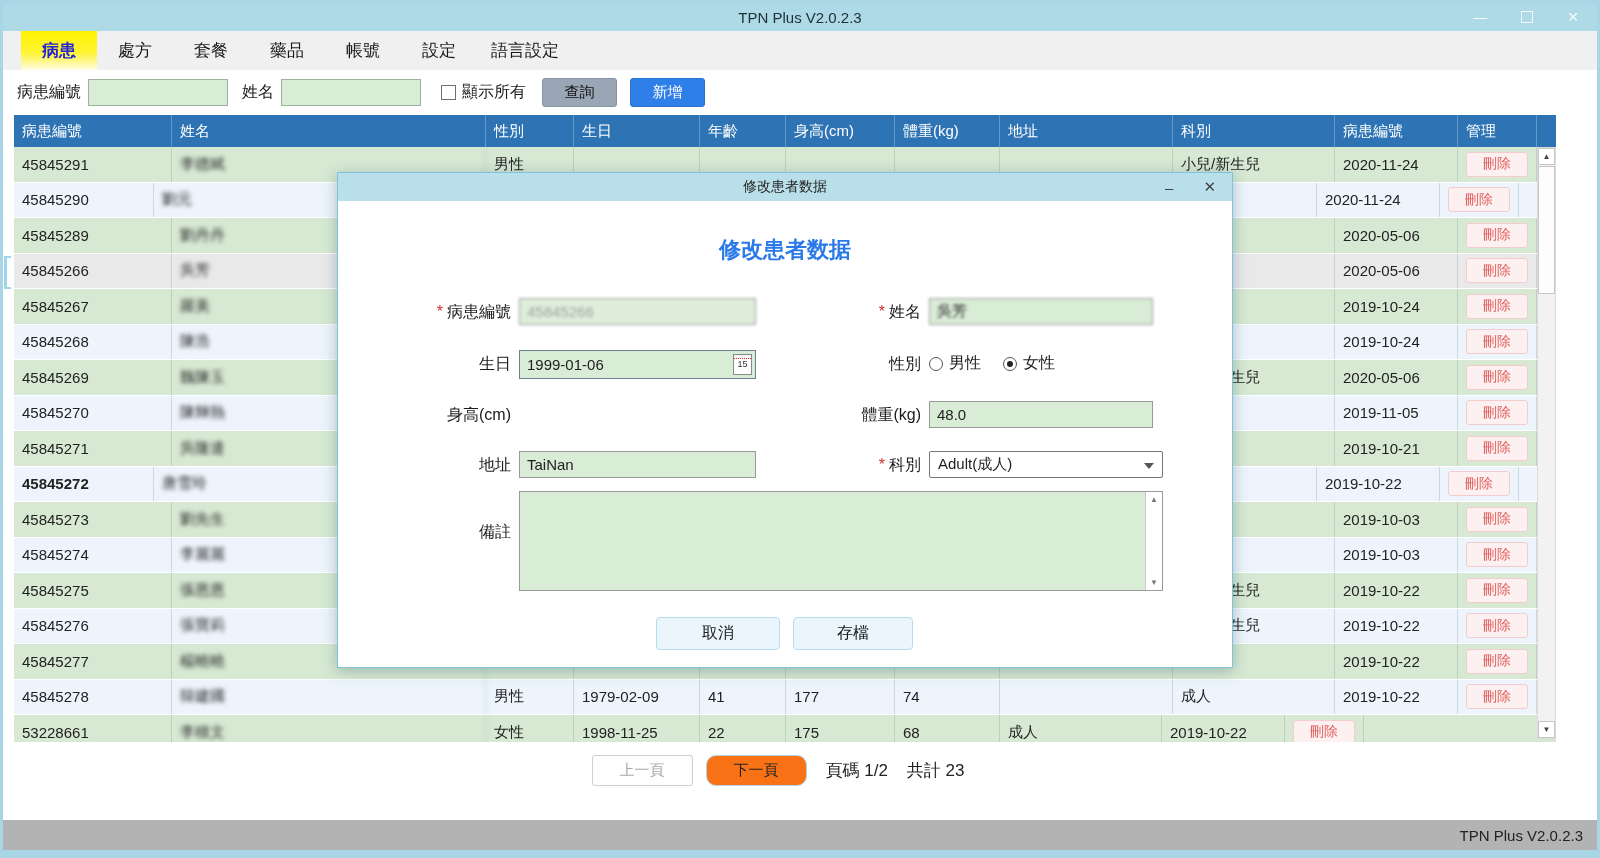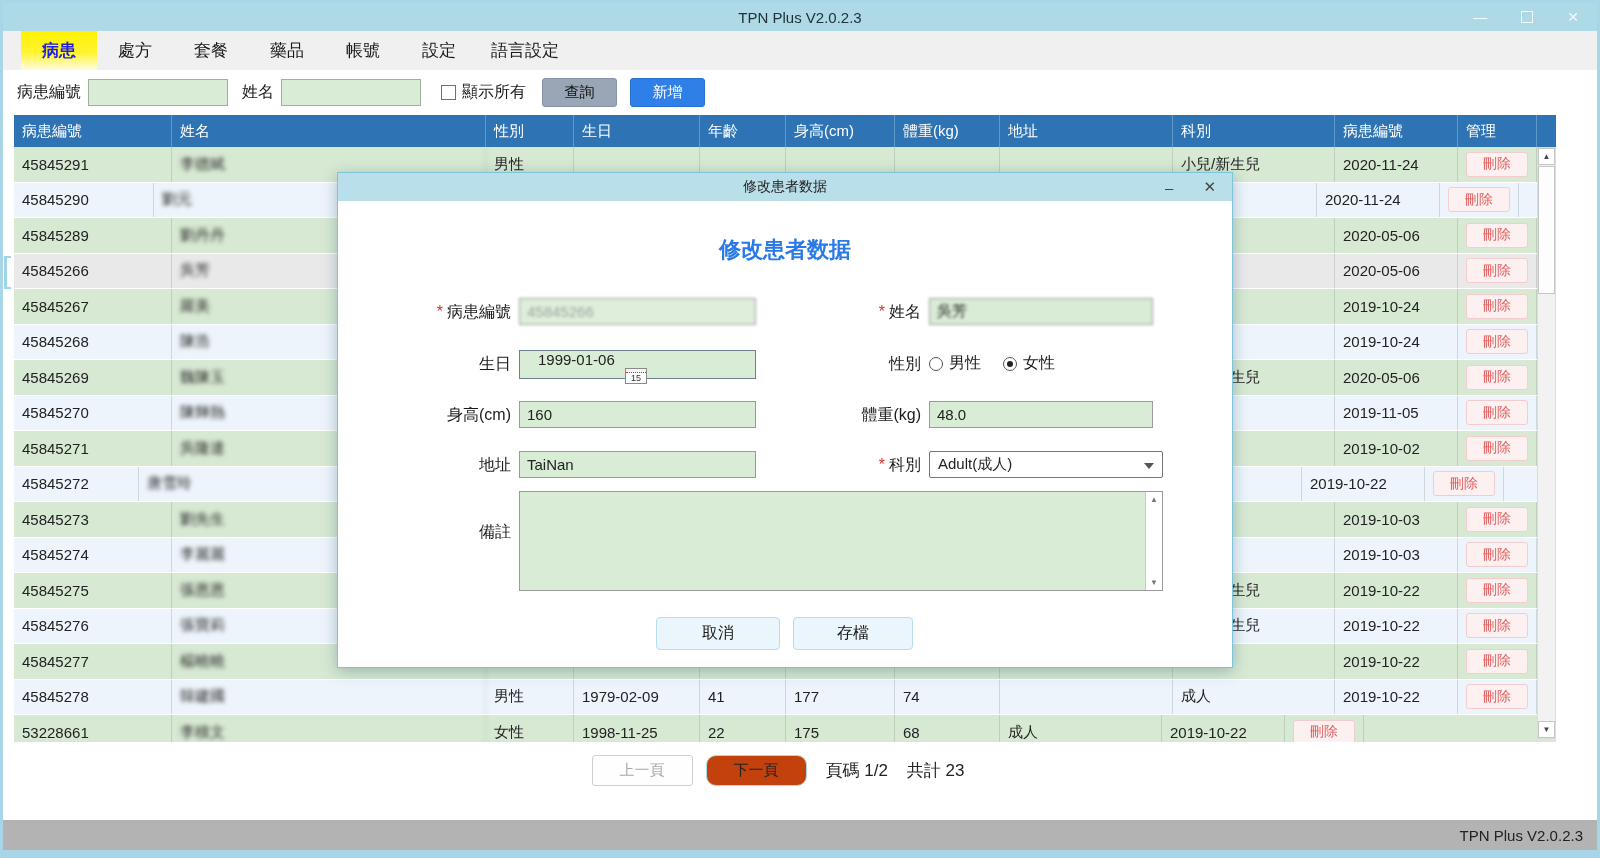--- a/index.html
+++ b/index.html
@@ -42,40 +42,40 @@
 
   
   .vscroll{position:absolute;left:1534px;top:144px;width:19px;height:592px;background:#f2f2f2;border:1px solid #dcdcdc;}
   .sb-btn{position:absolute;left:0;width:17px;height:17px;background:#ffffff;border:1px solid #c6c6c6;color:#444;font-size:8px;display:flex;align-items:center;justify-content:center;cursor:pointer;}
   .sb-up{top:0;} .sb-down{bottom:0;}
   .sb-thumb{position:absolute;left:0;top:18px;width:17px;height:128px;background:#fdfdfd;border:1px solid #c6c6c6;cursor:pointer;}
 
   
   .pager{position:absolute;left:0;right:0;top:752px;display:flex;justify-content:center;align-items:center;gap:13px;transform:translateX(-22px);font-size:17px;color:#222;}
   .btn-prev{width:101px;height:31px;background:#fefefe;border:1px solid #cfcfcf;border-radius:3px;color:#a8a8a8;font-size:15px;}
-  .btn-next{width:101px;height:31px;background:#c2410c;border:1px solid #aed8ea;border-radius:10px;color:#222;font-size:15px;cursor:pointer;}
+  .btn-next{width:101px;height:31px;background:#f97316;border:1px solid #aed8ea;border-radius:10px;color:#222;font-size:15px;cursor:pointer;}
   .pg-text{margin-left:6px;}
   .statusbar{position:absolute;left:0;right:0;top:817px;height:30px;background:#b3b3b3;display:flex;align-items:center;justify-content:flex-end;padding-right:14px;font-size:15px;color:#222;}
   .bottomstrip{position:absolute;left:0;right:0;top:847px;height:5px;background:#a9d6e6;}
 
   
   .modal{position:absolute;left:334px;top:169px;width:896px;height:496px;background:#ffffff;border:1px solid #7fc5da;box-shadow:0 3px 14px rgba(40,80,100,.35);z-index:10;}
   .m-titlebar{position:absolute;left:0;right:0;top:0;height:28px;background:#b9dfea;display:flex;align-items:center;justify-content:center;font-size:14px;color:#222;}
   .m-controls{position:absolute;right:16px;top:0;height:28px;display:flex;align-items:center;gap:30px;color:#444;font-size:15px;}
   .m-heading{position:absolute;left:0;right:0;top:62px;text-align:center;font-size:22px;font-weight:bold;color:#2979e8;}
   .f-label{position:absolute;width:173px;text-align:right;font-size:16px;color:#1a1a1a;line-height:27px;}
   .f-label.right{left:410px;width:173px;}
   .f-label.left{left:0;}
   .req{color:#d03030;margin-right:4px;}
   .f-input{position:absolute;height:27px;background:#d9ecd6;border:1px solid #9a9a9a;font-size:15px;color:#222;padding:0 7px;outline:none;}
   .li{left:181px;width:237px;} .ri{left:591px;width:224px;}
   .f-input:disabled, .f-input.disabled{background:#dfeeda;color:#9aa6a0;}
   .blurval{filter:blur(1.6px);}
   .r1{top:125px;} .r2{top:177px;} .r3{top:228px;} .r4{top:278px;}
-  .date-wrap{position:absolute;left:181px;top:177px;width:237px;height:29px;border:1px solid #6e7f90;background:#d9ecd6;display:flex;align-items:center;flex-direction:column;}
+  .date-wrap{position:absolute;left:181px;top:177px;width:237px;height:29px;border:1px solid #6e7f90;background:#d9ecd6;display:flex;align-items:center;}
   .date-wrap input{flex:1;height:100%;border:none;background:transparent;font-size:15px;padding:0 7px;outline:none;color:#222;}
   .cal-icon{width:22px;height:21px;margin-right:3px;background:#fff;border:1px solid #8a8a8a;font-size:9px;color:#333;display:flex;flex-direction:column;align-items:center;cursor:pointer;}
   .cal-top{width:100%;height:4px;border-bottom:1px dotted #c33;background:#f6f6f6;}
   .radio-group{position:absolute;left:591px;top:177px;height:27px;display:flex;align-items:center;gap:22px;font-size:16px;color:#1a1a1a;}
   .radio-item{display:flex;align-items:center;gap:6px;cursor:pointer;}
   .radio{width:14px;height:14px;border:1px solid #555;border-radius:50%;background:#fff;position:relative;}
   .radio.on::after{content:"";position:absolute;left:3px;top:3px;width:6px;height:6px;border-radius:50%;background:#222;}
   .select{position:absolute;left:591px;top:278px;width:234px;height:27px;background:#fff;border:1px solid #767676;border-radius:2px;font-size:15px;color:#222;display:flex;align-items:center;padding:0 8px;cursor:pointer;}
   .select .chev{position:absolute;right:8px;top:11px;width:0;height:0;border-left:5px solid transparent;border-right:5px solid transparent;border-top:6px solid #555;}
   .note-label{top:345px;}
@@ -259,27 +259,27 @@
         <div class="tr odd">
           <div class="td" style="width: 158px;">45845271</div>
           <div class="td blurred" style="width: 314px;">吳隆達</div>
           <div class="td" style="width: 88px;"></div>
           <div class="td" style="width: 126px;"></div>
           <div class="td" style="width: 86px;"></div>
           <div class="td" style="width: 109px;"></div>
           <div class="td" style="width: 105px;"></div>
           <div class="td" style="width: 173px;"></div>
           <div class="td" style="width: 162px;"></div>
-          <div class="td" style="width: 123px;">2019-10-02</div>
-          <div class="td act" style="width: 79px;">
-            <button class="del">刪除</button>
-          </div>
-        </div>
-        <div class="tr even">
-          <div class="td" style="width: 125px;">45845272</div>
+          <div class="td" style="width: 123px;">2019-10-21</div>
+          <div class="td act" style="width: 79px;">
+            <button class="del">刪除</button>
+          </div>
+        </div>
+        <div class="tr even">
+          <div class="td" style="width: 140px; font-weight: bold;">45845272</div>
           <div class="td blurred" style="width: 314px;">唐雪玲</div>
           <div class="td" style="width: 88px;"></div>
           <div class="td" style="width: 126px;"></div>
           <div class="td" style="width: 86px;"></div>
           <div class="td" style="width: 109px;"></div>
           <div class="td" style="width: 105px;"></div>
           <div class="td" style="width: 173px;"></div>
           <div class="td" style="width: 162px;"></div>
           <div class="td" style="width: 123px;">2019-10-22</div>
           <div class="td act" style="width: 79px;">
@@ -451,21 +451,20 @@
         </span>
         <span class="radio-item">
           <span class="radio on"></span>
           <span>女性</span>
         </span>
       </div>
 
     <div class="f-label left r3">
       <span>身高(cm)</span>
     </div>
-    <input class="f-input li r3" value="160" style="">
     <div class="f-label right r3">
       <span>體重(kg)</span>
     </div>
     <input class="f-input ri r3" value="48.0" style="">
 
     <div class="f-label left r4">
       <span>地址</span>
     </div>
     <input class="f-input li r4" value="TaiNan" style="">
     <div class="f-label right r4">

